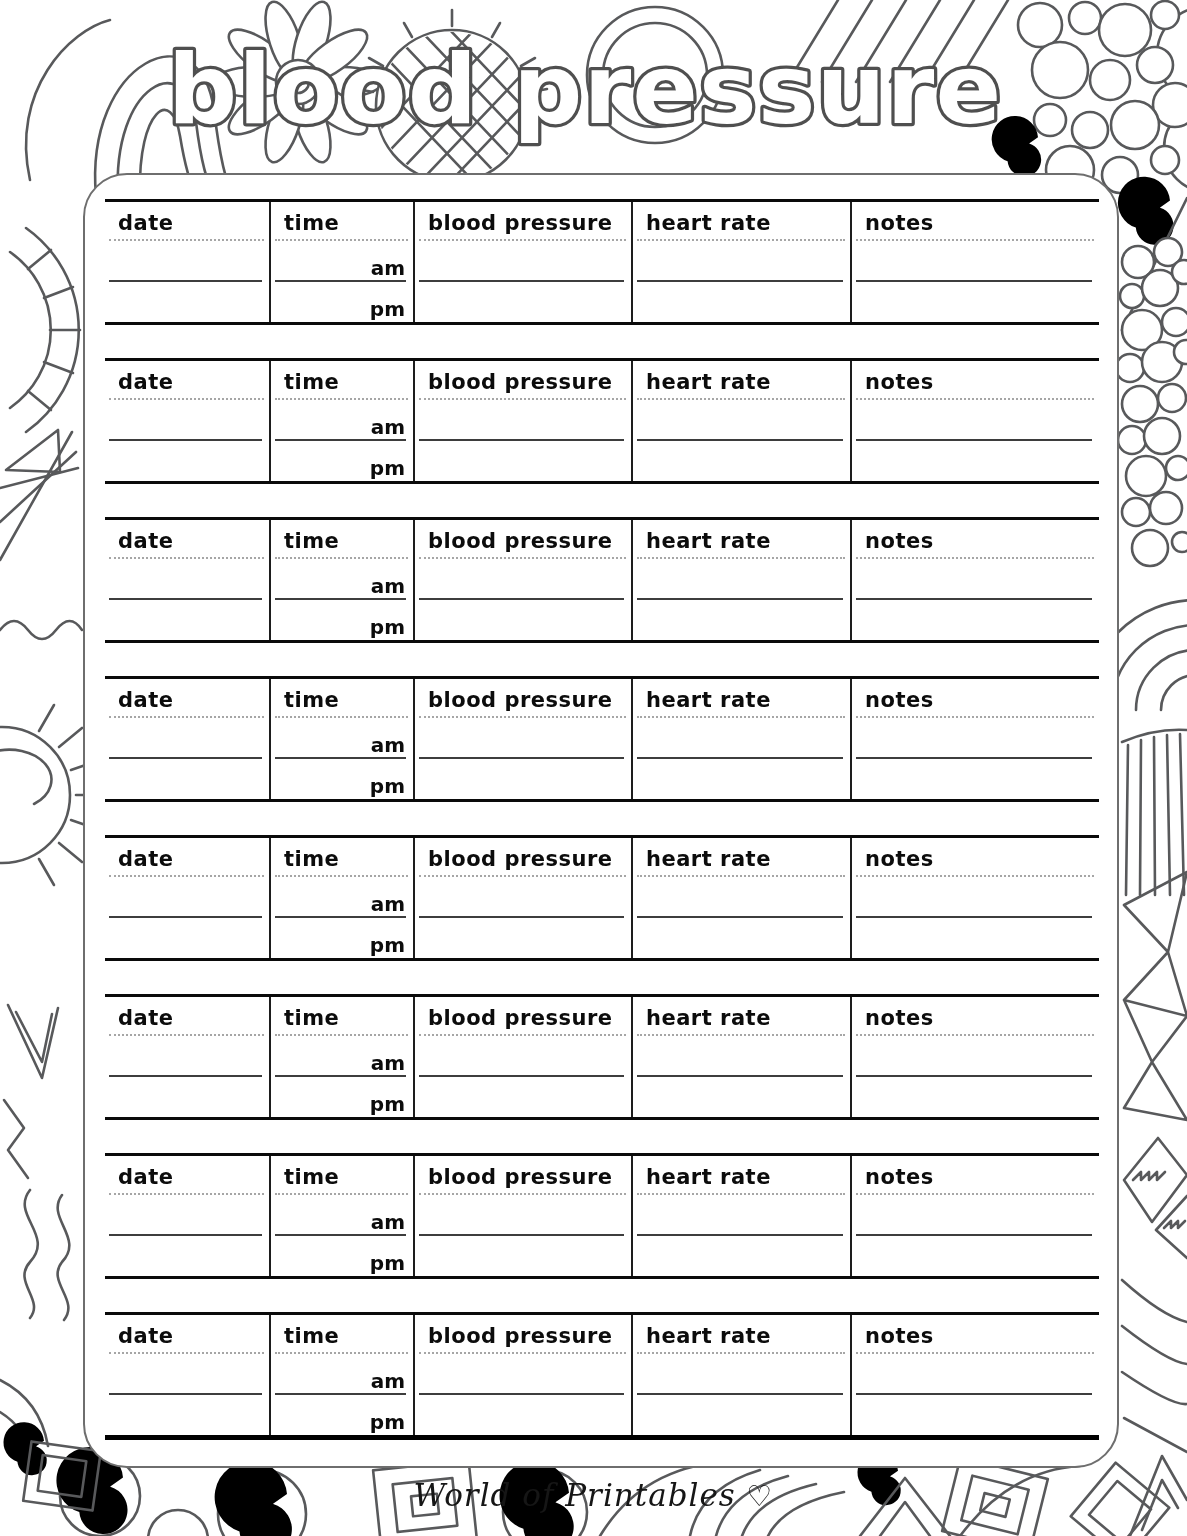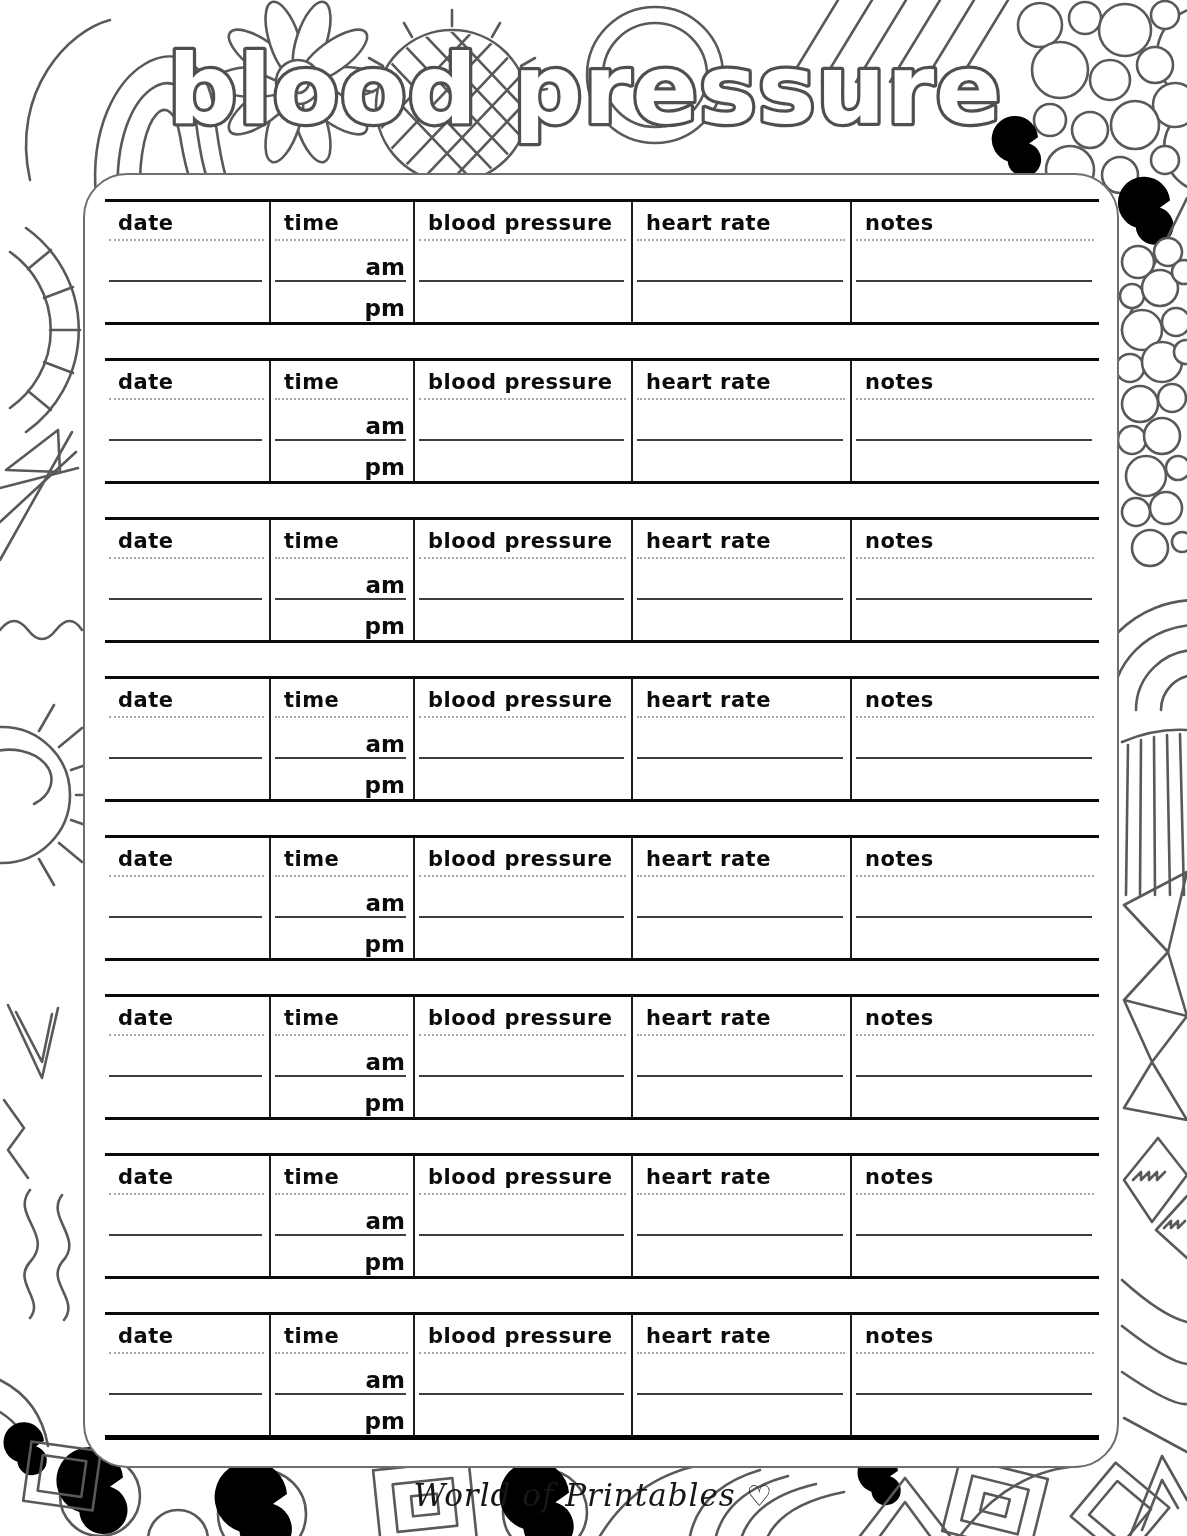--- a/index.html
+++ b/index.html
@@ -46,21 +46,21 @@
   }
   .am .cell::after{
     content:"";position:absolute;left:4px;right:7px;bottom:-1px;
     border-bottom:2px solid var(--cell-line,#3d3d3d);
   }
   .hlabel{
     position:absolute;left:13px;bottom:5px;font-size:21px;font-weight:700;
     color:var(--text,#0c0c0c);letter-spacing:.5px;white-space:nowrap;
   }
   .slot{
-    position:absolute;right:8px;bottom:1px;font-size:23px;font-weight:700;
+    position:absolute;right:8px;bottom:1px;font-size:20px;font-weight:700;
     color:var(--text,#0c0c0c);
   }
   
   .brand{
     position:absolute;left:0;right:0;top:1477px;text-align:center;z-index:2;
     font-family:"DejaVu Serif",serif;font-style:italic;font-weight:400;
     font-size:31px;color:#161616;letter-spacing:1px;
   }
   .brand .heart{font-style:normal;font-size:29px;}
 </style>

